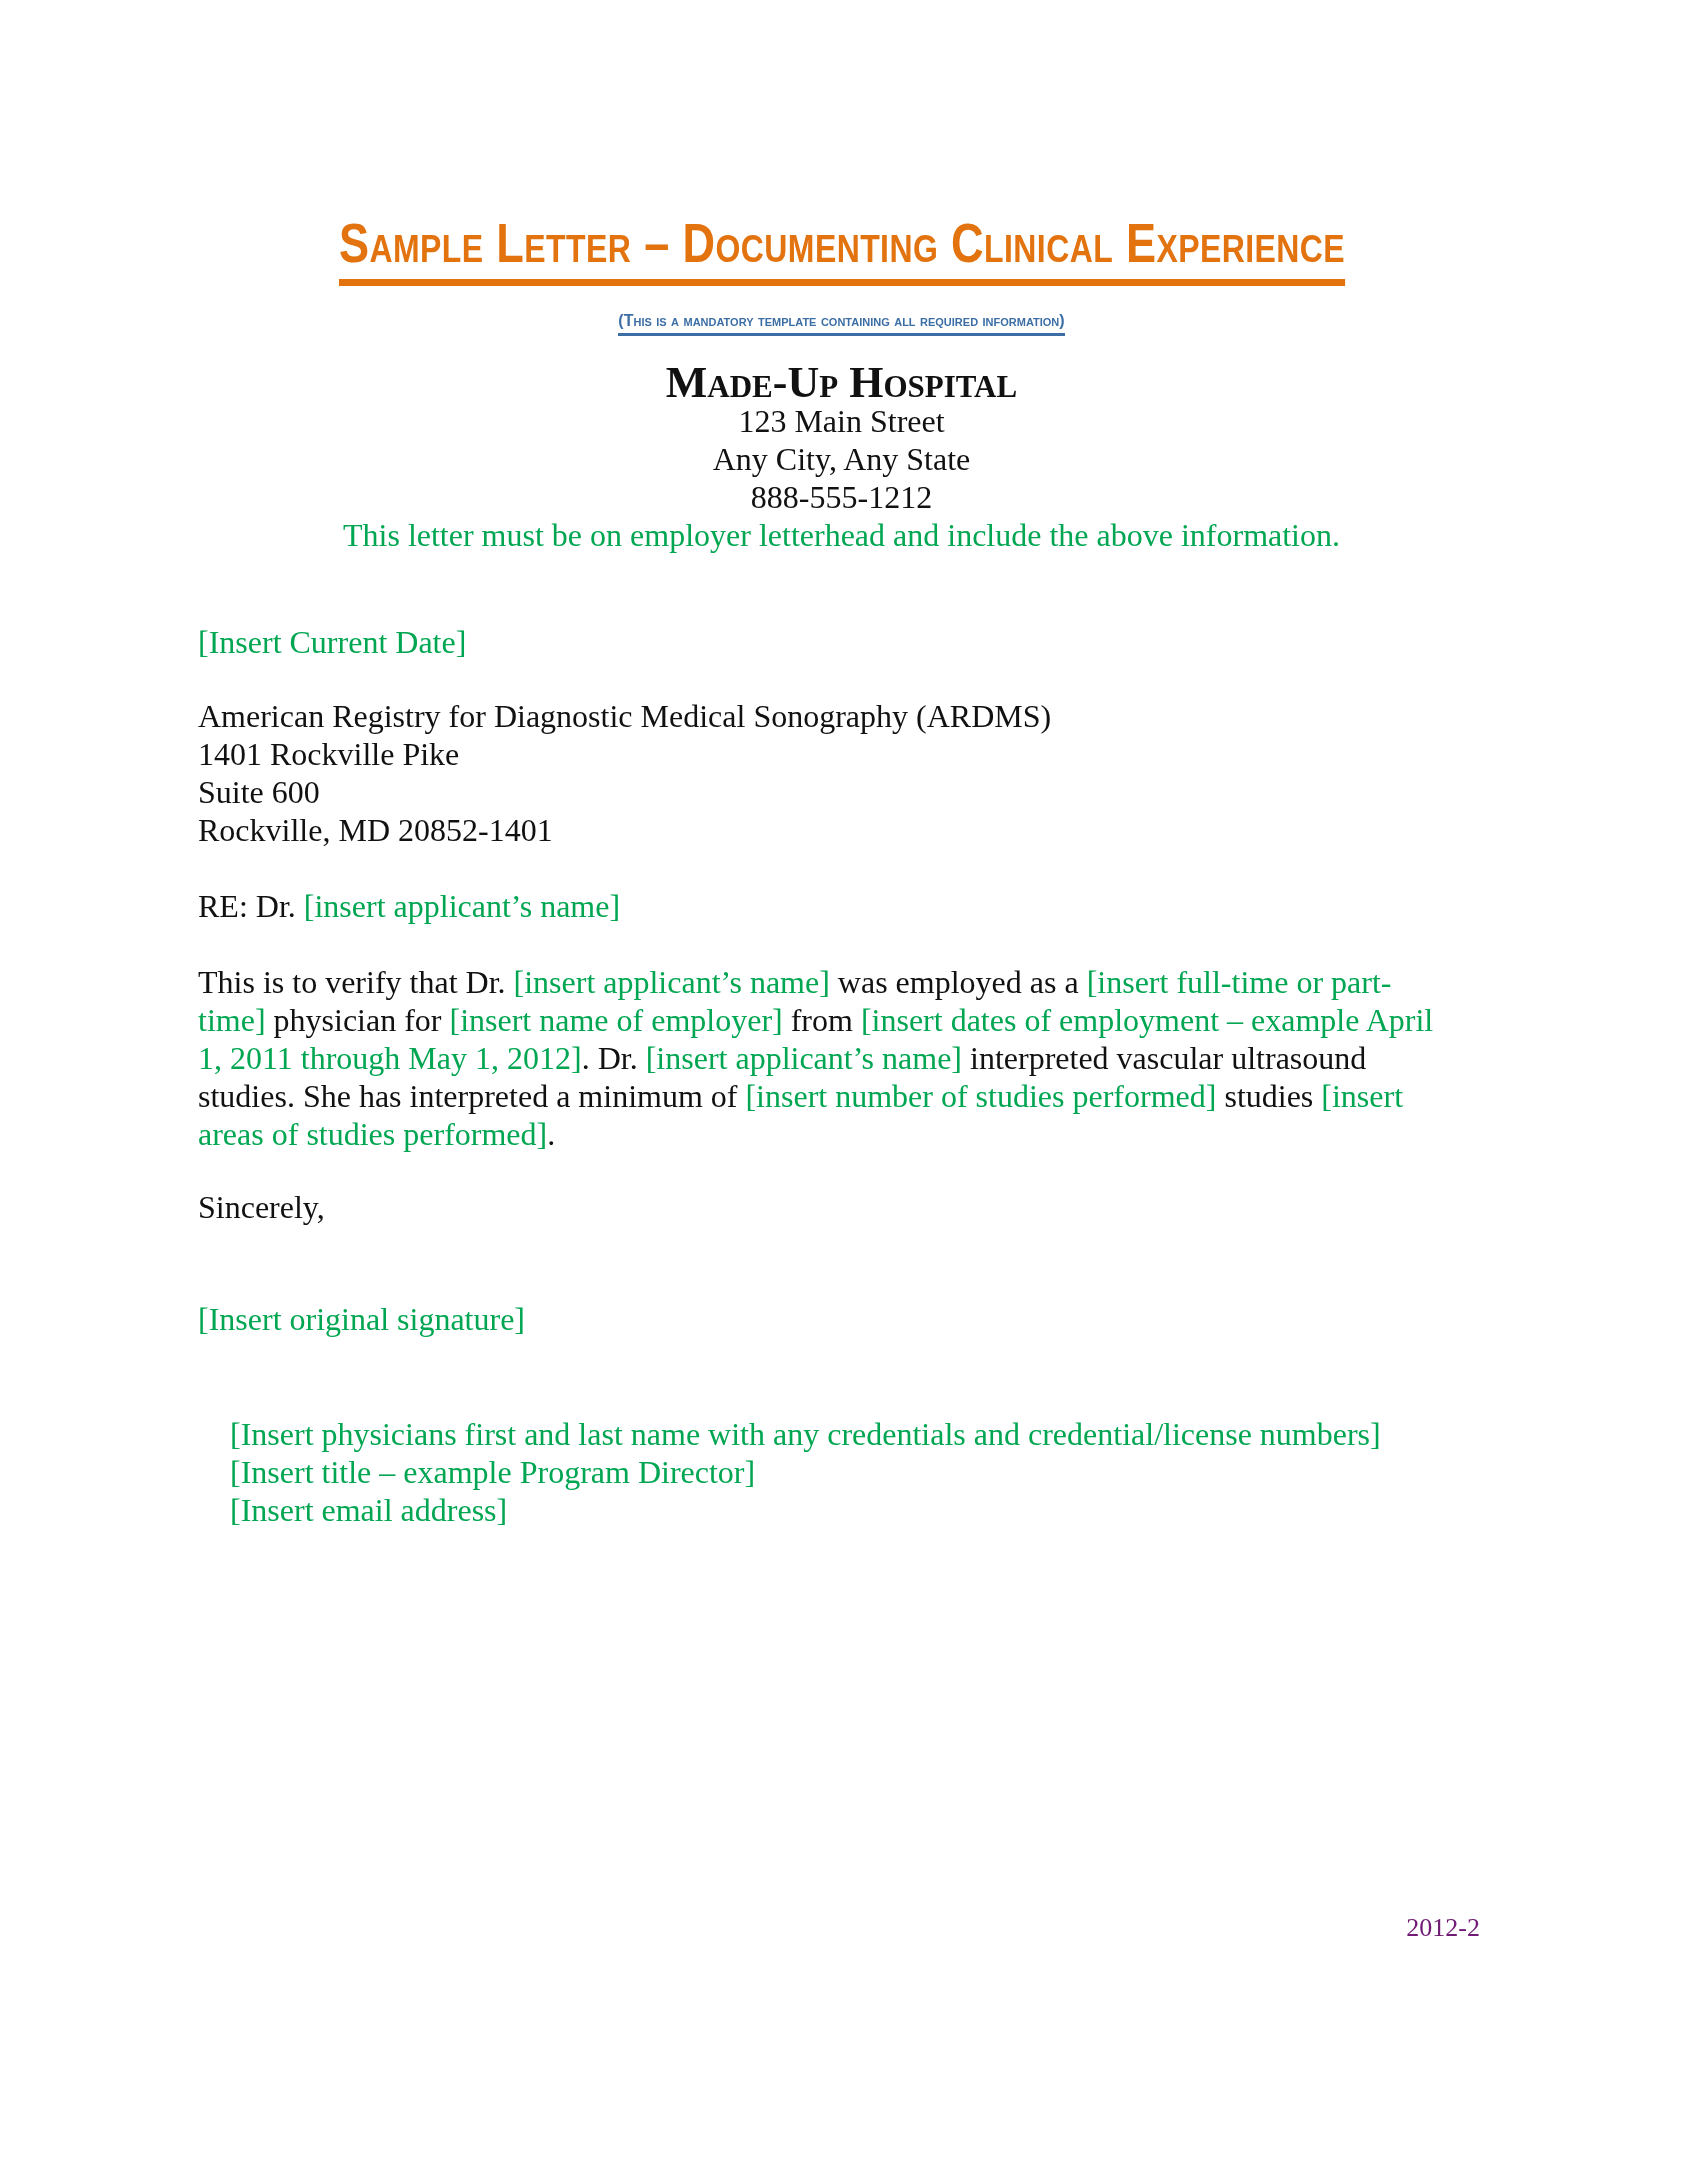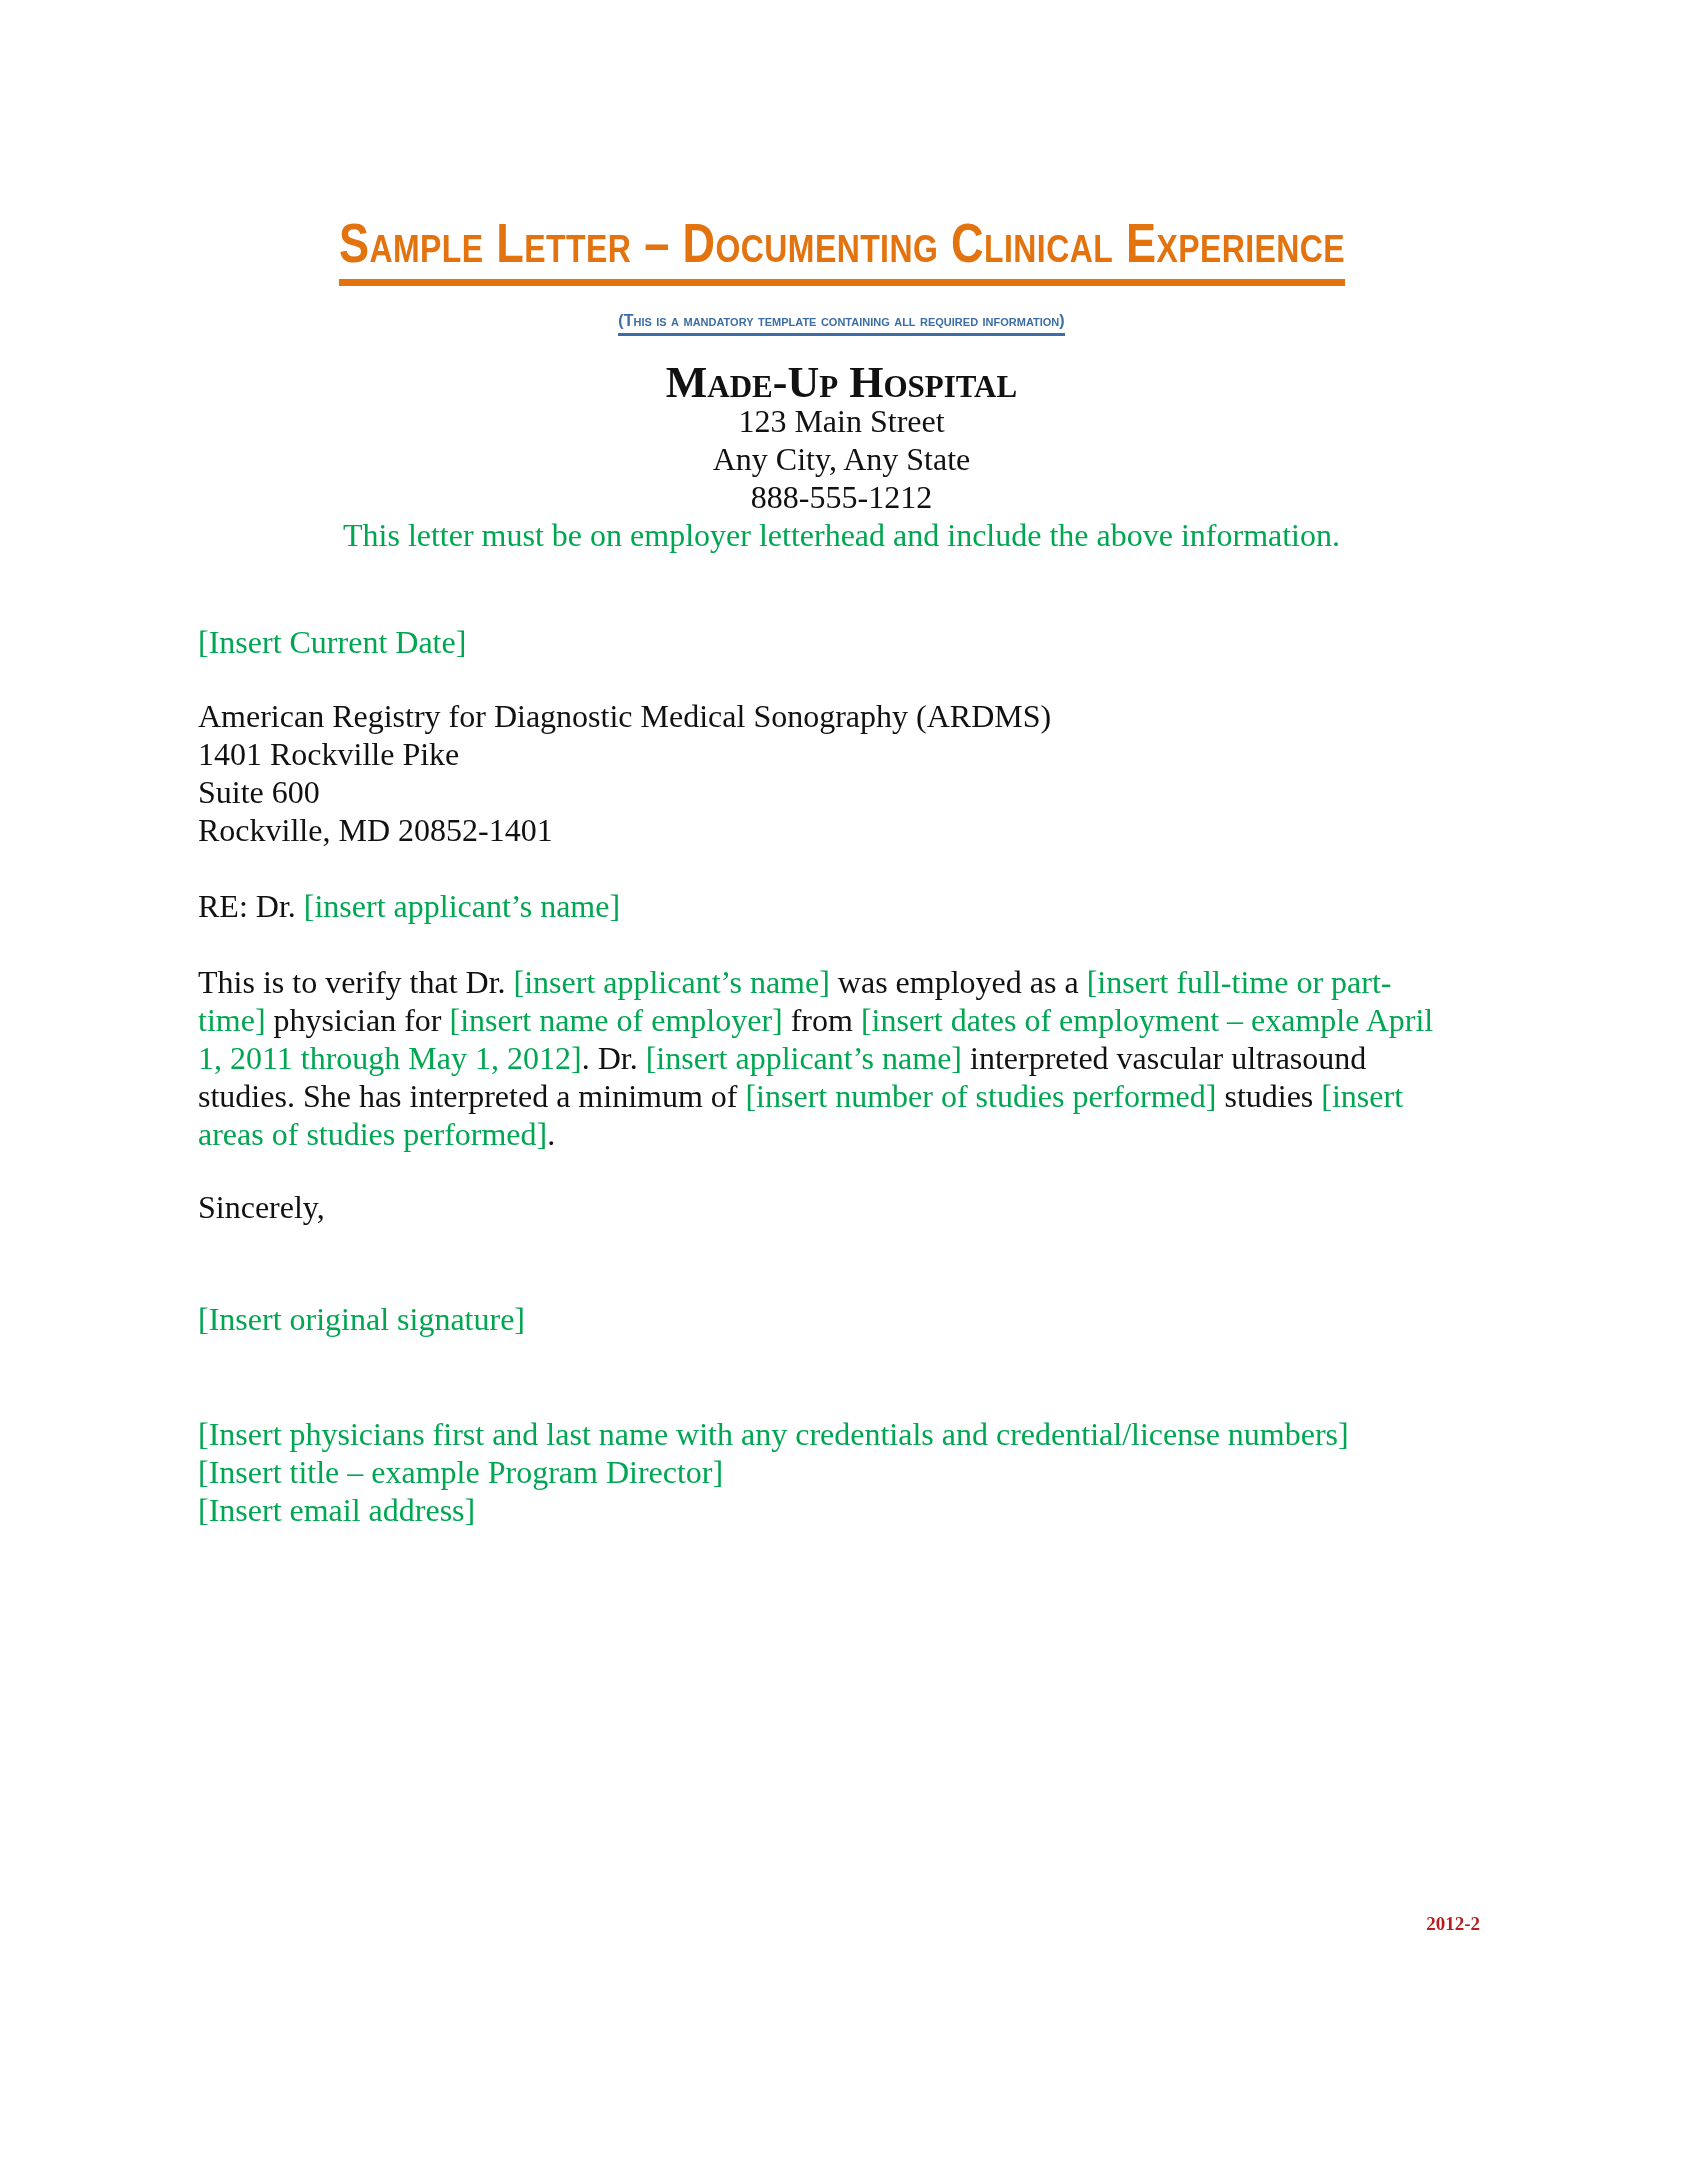--- a/index.html
+++ b/index.html
@@ -54,29 +54,28 @@
   .green{color:#00A651;}
   
   .letter{font-size:32px;line-height:38px;text-align:left;}
   .letter p{margin:0;white-space:nowrap;}
   .date-line{margin-top:69px !important;}
   .recipient{margin-top:36px;}
   .re-line{margin-top:38px !important;}
   .body-par{margin-top:38px;}
   .closing-line{margin-top:35px !important;}
   .signature-line{margin-top:74px !important;}
-  .signoff{margin-top:77px;}
+  .signoff{margin-top:77px;margin-left:32px;}
   
   .page-number{
     position:absolute;
     top:1913px;
     right:203px;
-    font-size:19px;
-    color:#b91c1c;
-    font-weight:bold;
+    font-size:26px;
+    color:#701a75;
   }
 </style>
 </head>
 <body>
 
 <div class="page">
 
   <div class="title-wrap">
     <h1 class="doc-title">Sample Letter – Documenting Clinical Experience</h1>
   </div>

